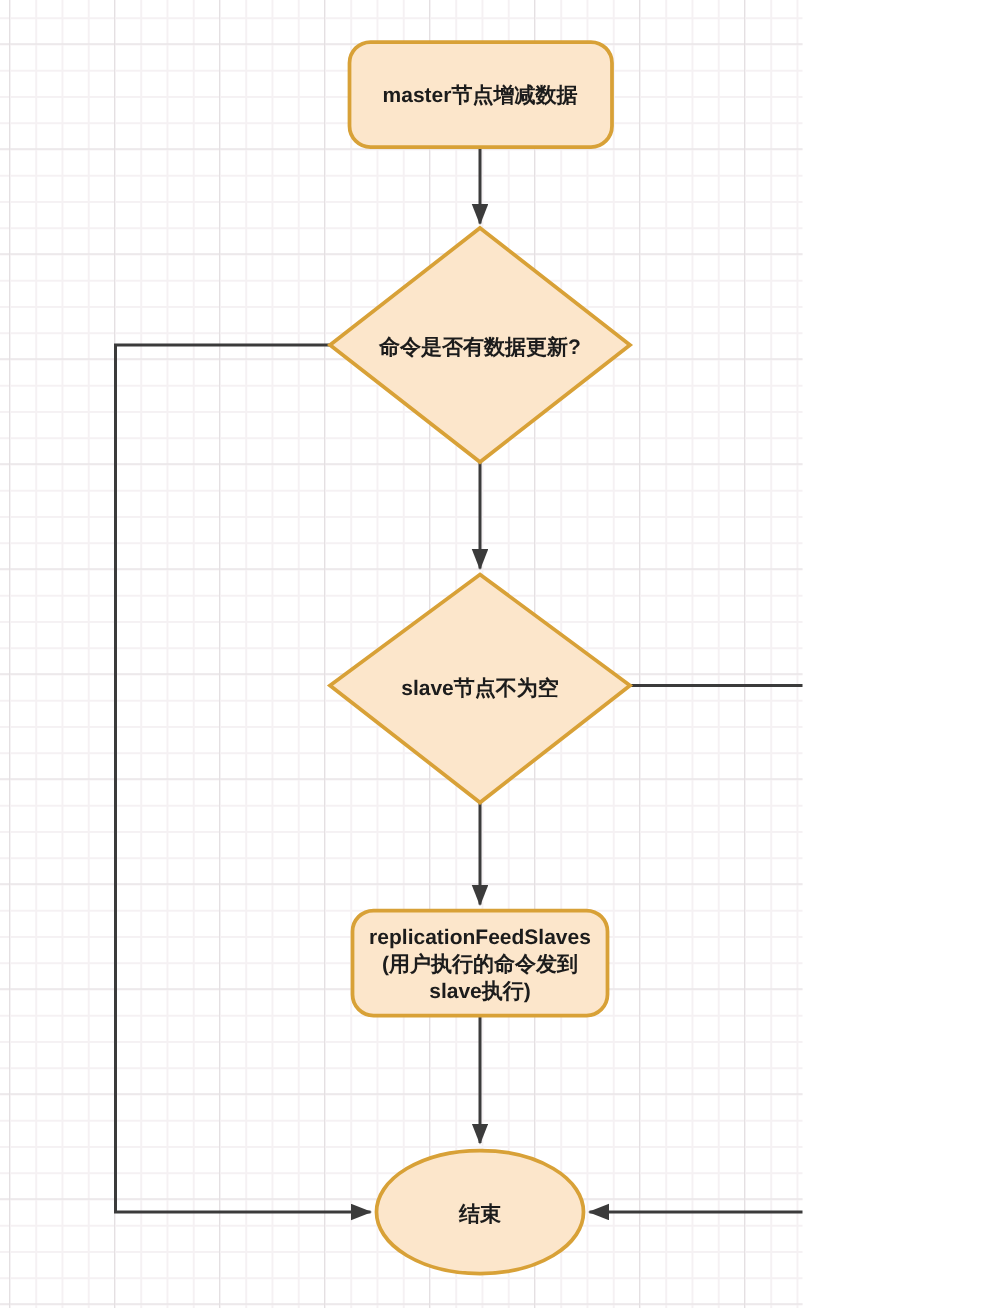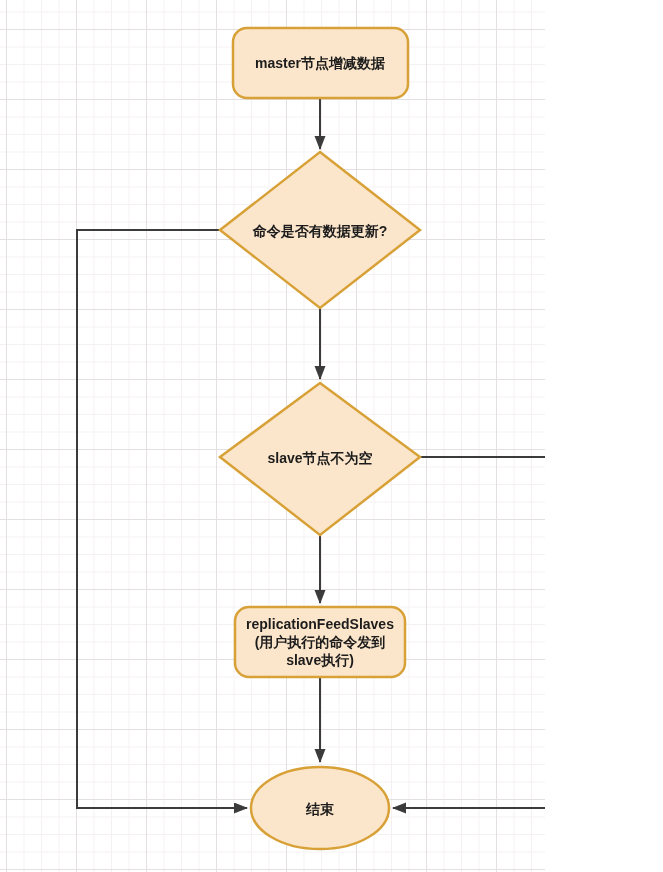--- a/index.html
+++ b/index.html
@@ -14,21 +14,20 @@
     height: 872px;
     overflow: hidden;
     background-color: #ffffff;
     background-image:
       linear-gradient(to right, #e4e0e2 1px, transparent 1px),
       linear-gradient(to bottom, #e4e0e2 1px, transparent 1px),
       linear-gradient(to right, #f5f1f3 1px, transparent 1px),
       linear-gradient(to bottom, #f5f1f3 1px, transparent 1px);
     background-size: 70px 70px, 70px 70px, 17.5px 17.5px, 17.5px 17.5px;
     background-position: 6px 29px, 6px 29px, 6px 29px, 6px 29px;
-    padding-left: 10px;
   }
   svg { position: absolute; left: 0; top: 0; }
   .node-shape { stroke-width: 2.5; }
   .edge { fill: none; stroke-width: 2; }
   text.node-label {
     font-family: "Liberation Sans", sans-serif;
     font-size: 14px;
     font-weight: bold;
     text-anchor: middle;
   }

